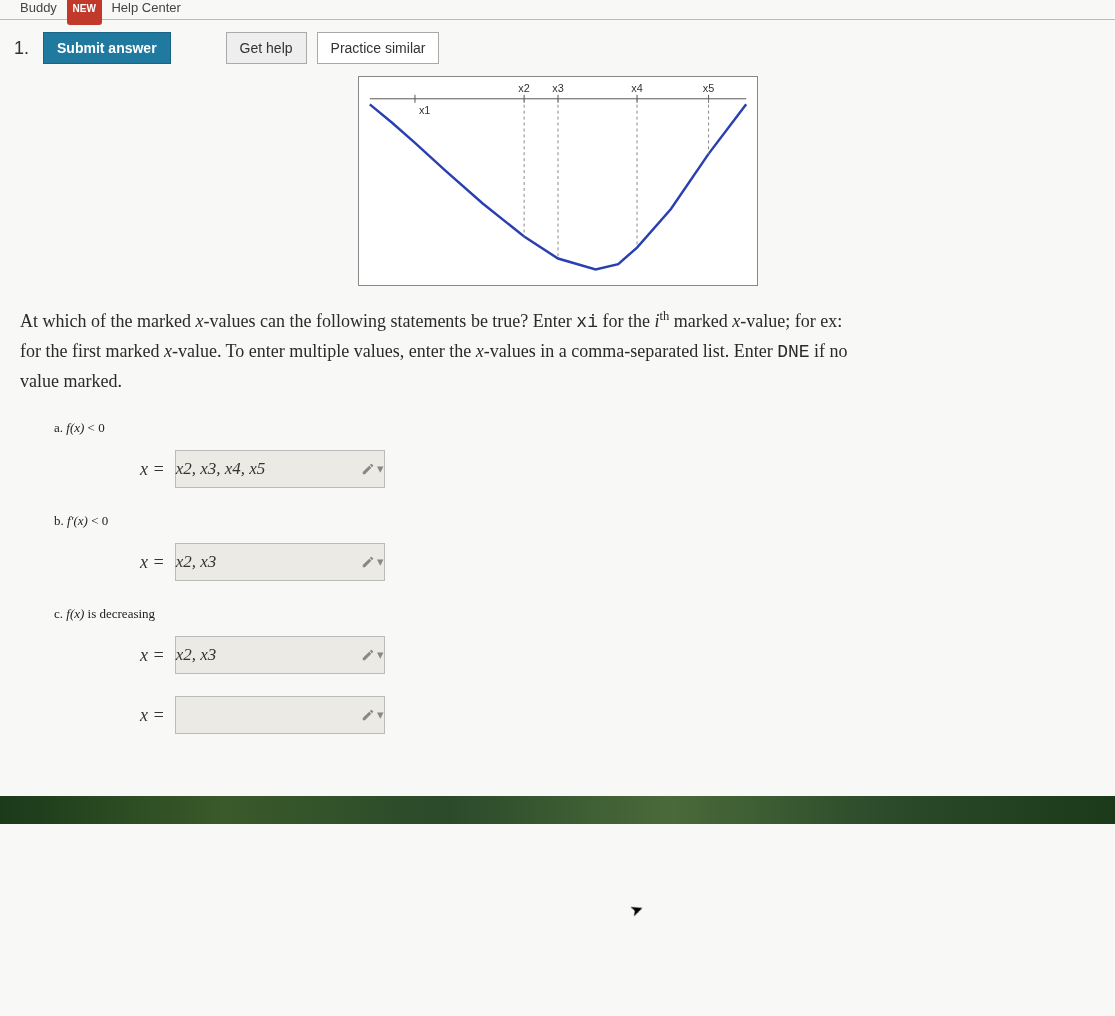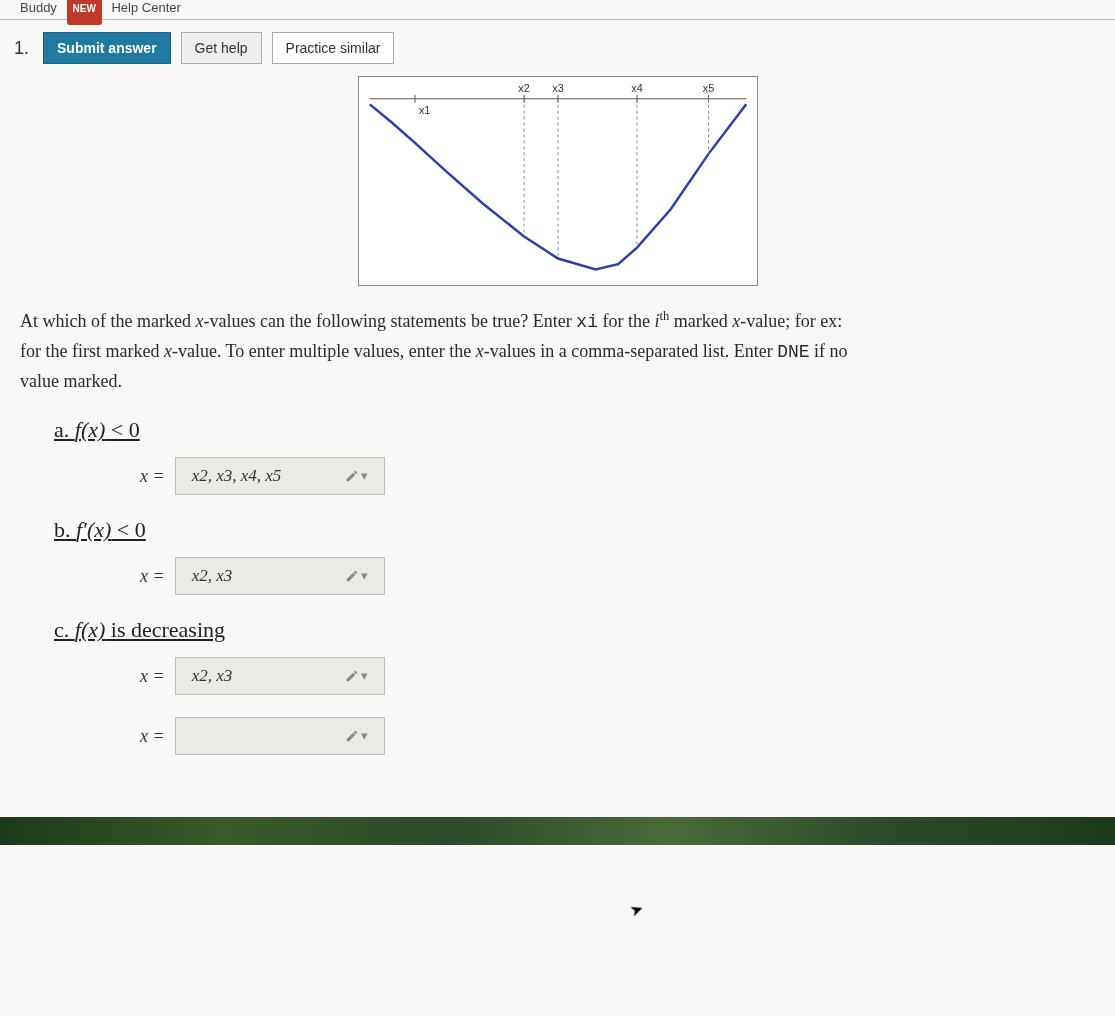--- a/index.html
+++ b/index.html
@@ -43,59 +43,59 @@
     background: #fff;
     color: #333;
     cursor: pointer;
   }
   .btn-primary {
     background: #207aa0;
     border-color: #1a6585;
     color: #fff;
     font-weight: bold;
   }
-  .btn-light { background: #eee; }
+  .btn-light { background: #eee; margin-left: 45px; }
   .graph-wrap {
     display: flex;
     justify-content: center;
     padding: 0 20px 10px;
   }
   .graph-box { background: #fff; border: 1px solid #888; }
   .content { padding: 10px 20px 40px 20px; }
   .prompt {
     font-size: 18px;
     line-height: 1.6;
     color: #2a2a2a;
     margin-bottom: 22px;
   }
   .prompt .mono, .part .mono {
     font-family: "Courier New", monospace;
   }
   .mathvar { font-style: italic; font-family: Georgia, serif; }
   sup { font-size: 0.7em; }
-  .part { margin: 19px 0 10px 34px; font-size: 22px; text-decoration: underline; }
+  .part { margin: 25px 0 10px 34px; font-size: 13px; }
   .ans-row {
     margin: 14px 0 22px 120px;
     display: flex;
     align-items: center;
     font-size: 18px;
   }
   .ans-label {
     font-style: italic;
     font-family: Georgia, serif;
     margin-right: 10px;
     color: #333;
   }
   .ans-input {
     display: flex;
     align-items: center;
     justify-content: space-between;
     width: 210px;
     height: 38px;
-    padding: 4px 16px;
+    padding: 4px 0;
     background: #eceae4;
     border: 1px solid #bbb;
     font-family: Georgia, serif;
     font-style: italic;
     font-size: 17px;
     color: #333;
     gap: 32px;
   }
   .pencil {
     display: inline-flex;

